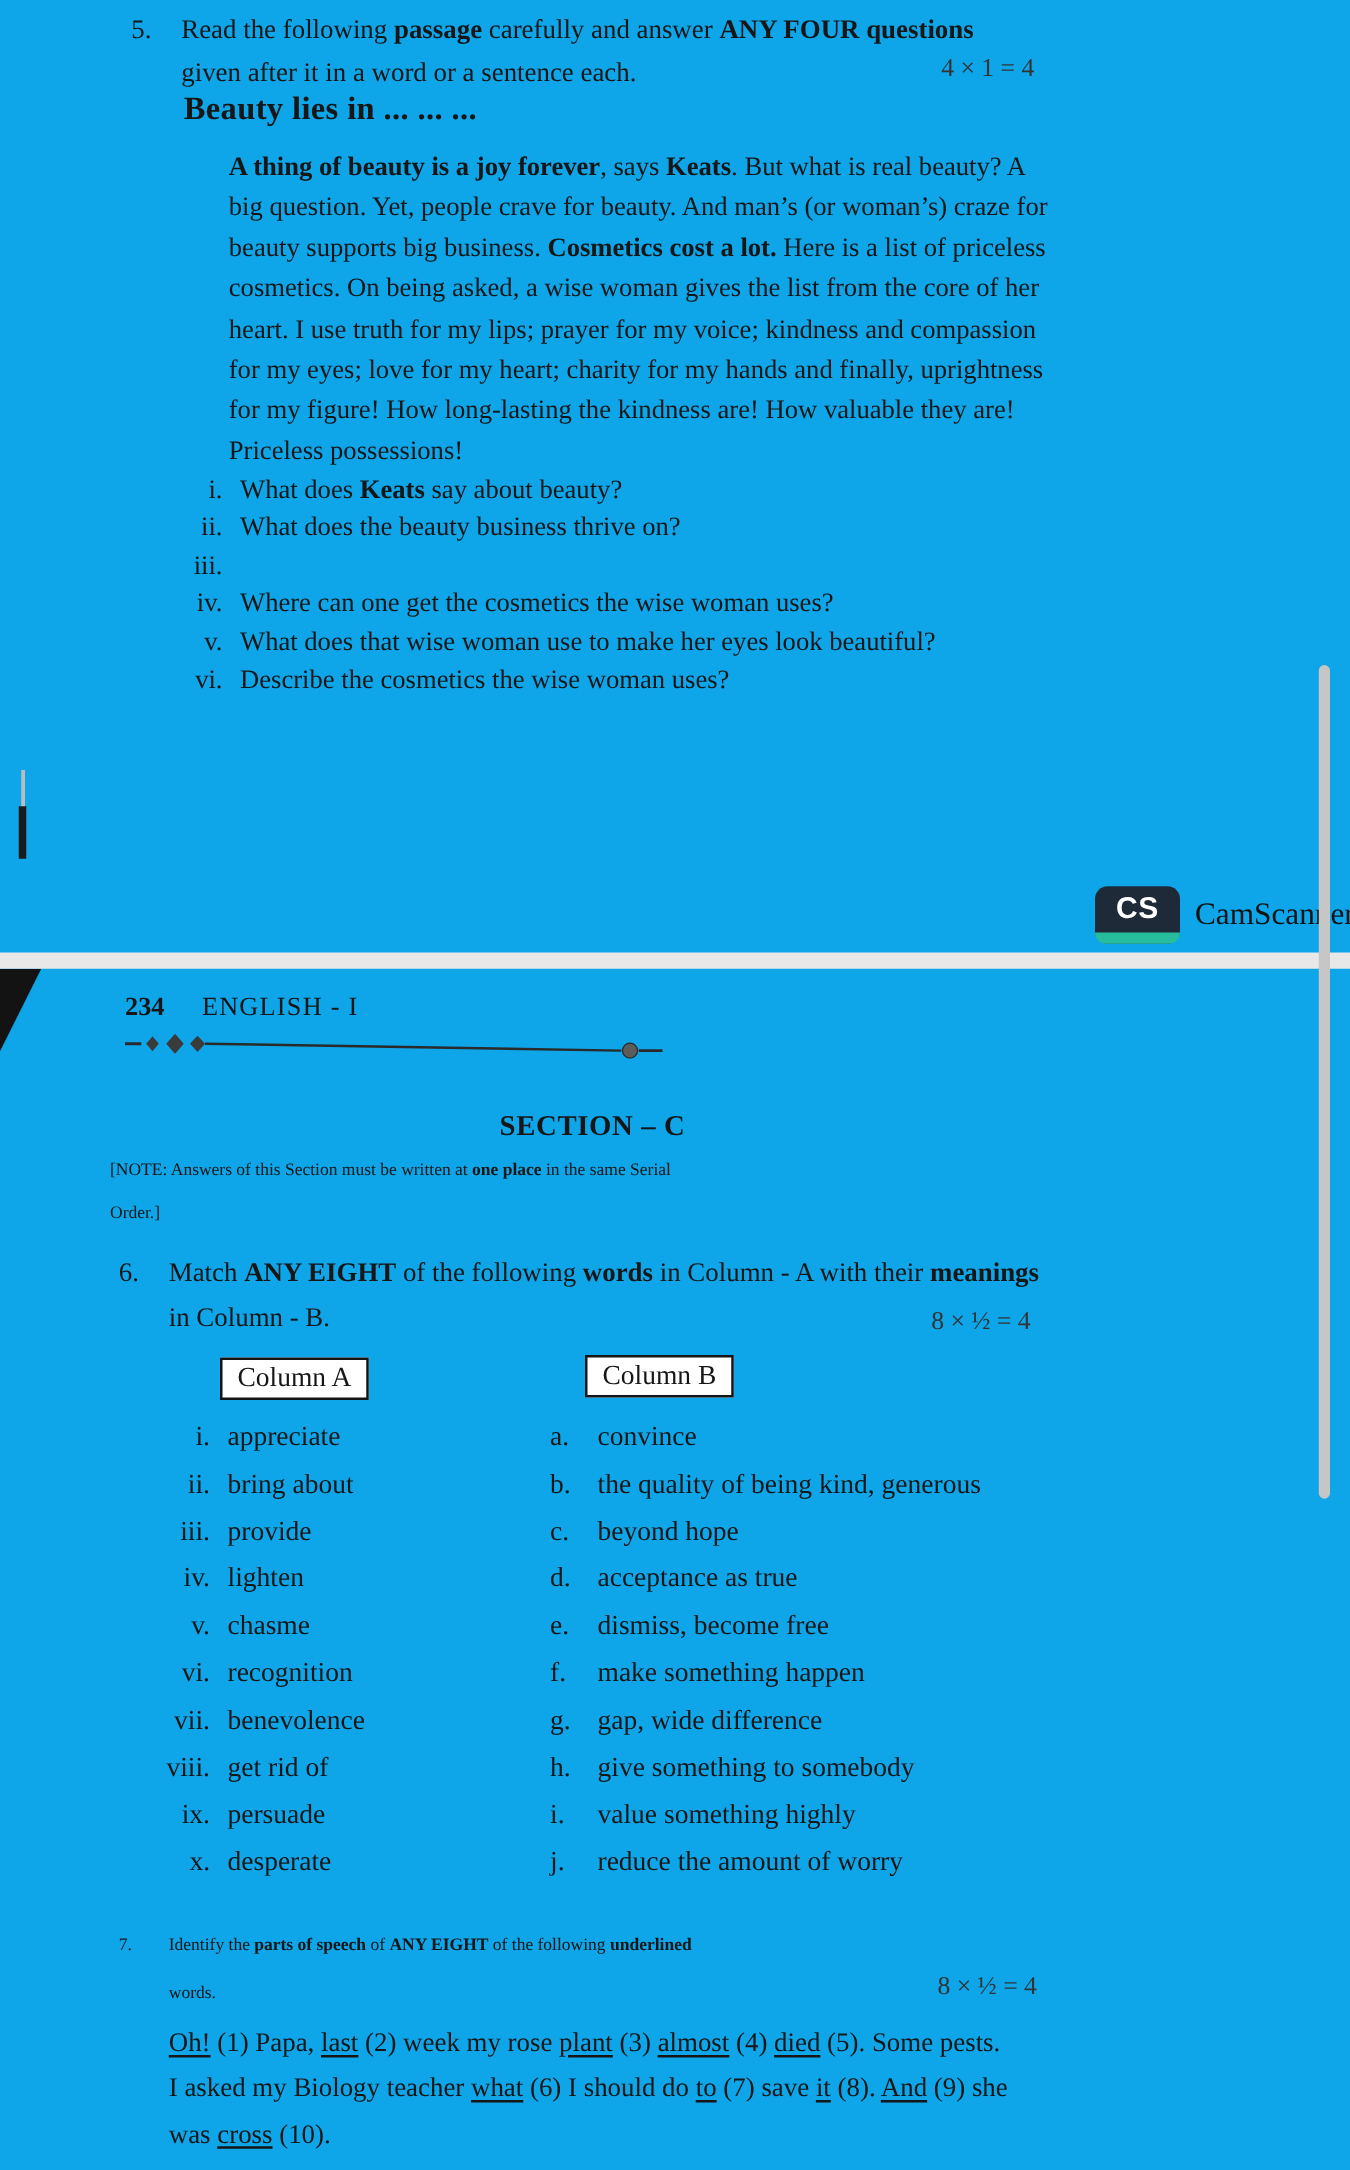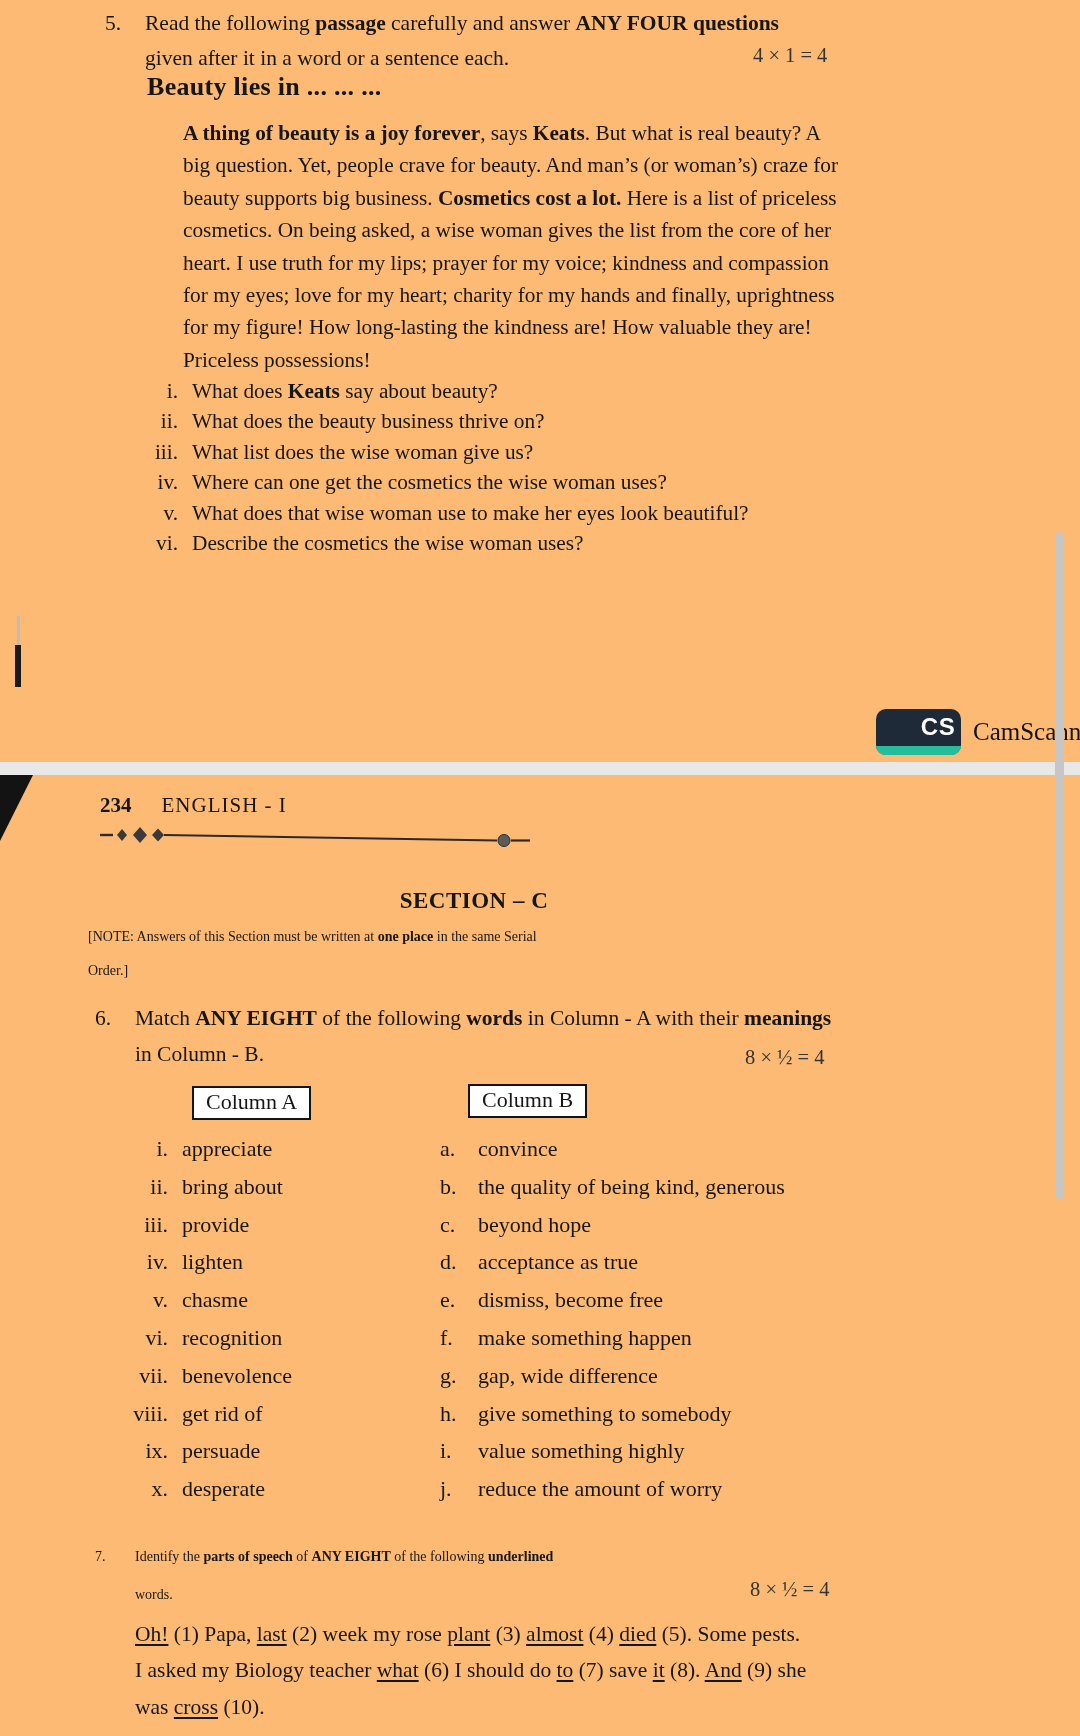--- a/index.html
+++ b/index.html
@@ -1,18 +1,18 @@
 <!DOCTYPE html>
 <html><head>
 <meta charset="utf-8">
 <style>
   html,body{margin:0;padding:0;background:#ffffff;}
   .canvas{
     position:relative;width:1080px;height:1736px;overflow:hidden;
-    background:#fdba74;color:#161616;
+    background:#0ea5e9;color:#161616;
     font-family:"Liberation Serif","DejaVu Serif",serif;
   }
   .abs{position:absolute;}
   .b{font-weight:700;}
   .u{text-decoration:underline;text-underline-offset:3px;text-decoration-thickness:1.5px;}
   .rich span{white-space:pre-wrap;}
 
   
   .q5-intro{left:105px;top:6px;width:745px;font-size:21.5px;line-height:35px;}
   .qnum{display:inline-block;width:40px;}
@@ -20,22 +20,22 @@
   .marks{font-size:20.5px;color:#333;}
   .beauty-heading{left:147px;top:72px;font-size:26px;font-weight:700;letter-spacing:.3px;}
   .passage{left:151px;top:117px;width:712px;font-size:21.3px;line-height:32.4px;}
   .passage .pline{white-space:nowrap;margin-left:32px;}
   .subqs{left:130px;top:376px;font-size:21.3px;line-height:30.4px;}
   .sq-row{display:flex;}
   .sq-num{width:62px;text-align:right;padding-right:14px;box-sizing:border-box;}
 
   
   .cam-badge{left:876px;top:709px;display:flex;align-items:center;gap:12px;}
-  .cam-icon{position:relative;width:46px;height:46px;border-radius:10px;background:#1e2a38;
-    display:flex;justify-content:center;align-items:flex-start;padding-left:39px;}
+  .cam-icon{position:relative;width:68px;height:46px;border-radius:10px;background:#1e2a38;
+    display:flex;justify-content:center;align-items:flex-start;}
   .cam-icon .cs{font-family:"Liberation Sans","DejaVu Sans",sans-serif;font-weight:700;
     font-size:24px;color:#ffffff;line-height:36px;letter-spacing:.5px;}
   .cam-accent{position:absolute;left:0;bottom:0;width:100%;height:9px;background:#27bd9c;
     border-radius:0 0 10px 10px;}
   .cam-label{font-size:25px;color:#121212;}
 
   
   .page-divider{left:0;top:762px;width:1080px;height:13px;background:#e8e8e8;}
   .corner-fold{left:0;top:775px;width:33px;height:66px;background:#131313;
     clip-path:polygon(0 0,100% 0,0 100%);}
@@ -50,21 +50,21 @@
   .rule-svg{left:100px;top:827px;}
 
   .section-heading{left:88px;top:888px;width:772px;text-align:center;
     font-size:23px;font-weight:700;letter-spacing:.5px;}
   .note{left:88px;top:920px;width:790px;font-size:14px;line-height:34px;}
 
   
   .q6-intro{left:95px;top:1000px;width:750px;font-size:21.5px;line-height:36px;}
   .q6-line2{padding-left:40px;}
   .col-header{border:2.5px solid #141414;padding:1px 12px 3px;font-size:22px;background:#fff;}
-  .col-a-header{left:176px;top:1086px;margin-left:16px;}
+  .col-a-header{left:176px;top:1086px;}
   .col-b-header{left:468px;top:1084px;}
   .col-list{font-size:22px;}
   .col-a-list{left:112px;top:1136px;}
   .col-b-list{left:440px;top:1136px;}
   .col-row{display:flex;height:37.8px;align-items:flex-start;}
   .ca-num{width:56px;text-align:right;margin-right:14px;}
   .cb-num{width:24px;margin-right:14px;}
 
   
   .q7-intro{left:95px;top:1538px;width:760px;font-size:14px;line-height:38px;}
@@ -105,21 +105,20 @@
     <div class="sq-row">
       <span class="sq-num">i.</span>
       <span class="rich"><span>What does </span><span class="b">Keats</span><span> say about beauty?</span></span>
     </div>
     <div class="sq-row">
       <span class="sq-num">ii.</span>
       <span class="rich"><span>What does the beauty business thrive on?</span></span>
     </div>
     <div class="sq-row">
       <span class="sq-num">iii.</span>
-      <span class="rich"><span>What list does the wise woman give us?</span></span>
     </div>
     <div class="sq-row">
       <span class="sq-num">iv.</span>
       <span class="rich"><span>Where can one get the cosmetics the wise woman uses?</span></span>
     </div>
     <div class="sq-row">
       <span class="sq-num">v.</span>
       <span class="rich"><span>What does that wise woman use to make her eyes look beautiful?</span></span>
     </div>
     <div class="sq-row">

